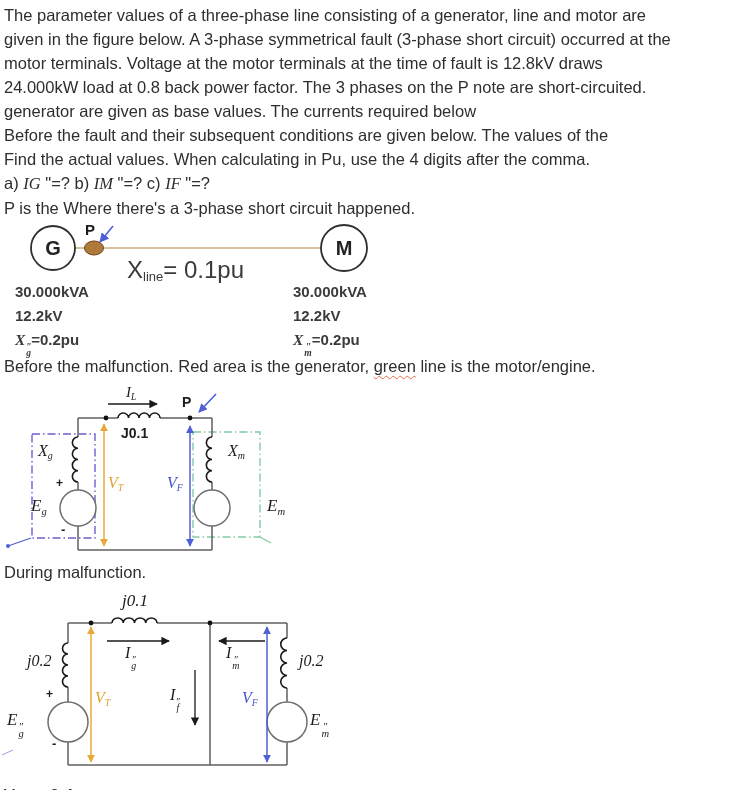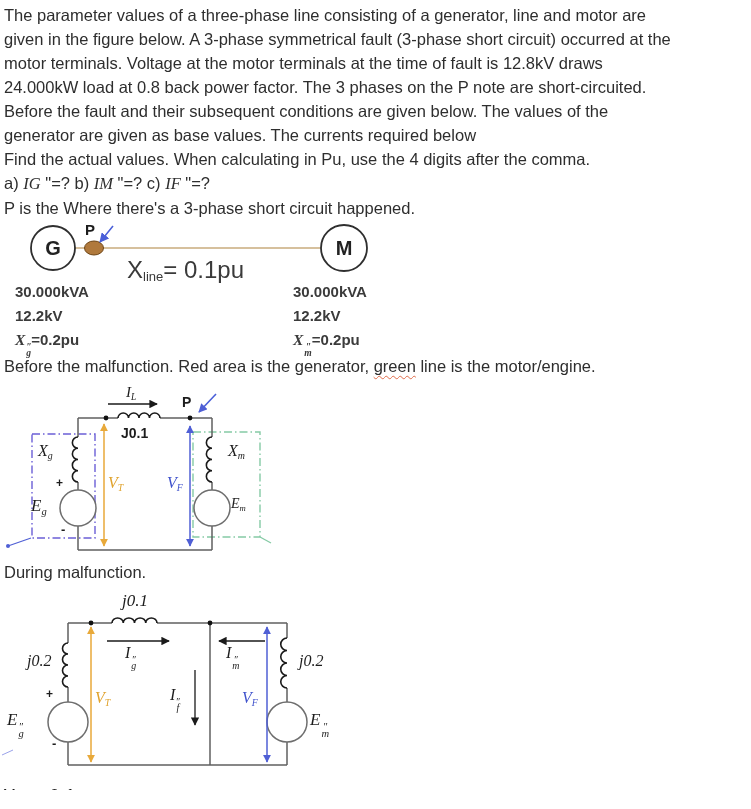--- a/index.html
+++ b/index.html
@@ -60,22 +60,22 @@
 </head>
 <body>
 
 <div id="page">
 
   <div id="problem-text">
     <div class="pline-txt">The parameter values of a three-phase line consisting of a generator, line and motor are</div>
     <div class="pline-txt">given in the figure below. A 3-phase symmetrical fault (3-phase short circuit) occurred at the</div>
     <div class="pline-txt">motor terminals. Voltage at the motor terminals at the time of fault is 12.8kV draws</div>
     <div class="pline-txt">24.000kW load at 0.8 back power factor. The 3 phases on the P note are short-circuited.</div>
+    <div class="pline-txt">generator are given as base values. The currents required below</div>
     <div class="pline-txt">Before the fault and their subsequent conditions are given below. The values of the</div>
-    <div class="pline-txt">generator are given as base values. The currents required below</div>
     <div class="pline-txt">Find the actual values. When calculating in Pu, use the 4 digits after the comma.</div>
     <div class="pline-txt">
       <span>a) </span><span class="mathvar">IG</span><span> "=? b) </span><span class="mathvar">IM</span><span> "=? c) </span><span class="mathvar">IF</span><span> "=?</span>
     </div>
     <div class="pline-txt">P is the Where there's a 3-phase short circuit happened.</div>
   </div>
 
   <div class="abs" id="diagram1" style="left:0;top:218px;width:420px;height:140px;">
     <svg width="420" height="140" viewBox="0 0 420 140">
       <defs>
@@ -155,21 +155,21 @@
     <div class="lab" style="left:126px;top:0;font-size:15px;"><span>I</span><sub>L</sub></div>
     <div class="lab sans" style="left:121px;top:41px;font-size:14px;">J0.1</div>
     <div class="lab sans" style="left:182px;top:10px;font-size:14px;">P</div>
     <div class="lab" style="left:38px;top:58px;"><span>X</span><sub>g</sub></div>
     <div class="lab" style="left:31px;top:112px;font-size:17px;"><span>E</span><sub>g</sub></div>
     <div class="lab sans" style="left:56px;top:92px;font-size:12px;">+</div>
     <div class="lab sans" style="left:61px;top:138px;font-size:13px;">-</div>
     <div class="lab orange" style="left:108px;top:90px;"><span>V</span><sub>T</sub></div>
     <div class="lab blue" style="left:167px;top:90px;"><span>V</span><sub>F</sub></div>
     <div class="lab" style="left:228px;top:58px;"><span>X</span><sub>m</sub></div>
-    <div class="lab" style="left:231px;top:112px;font-size:14px;"><span>E</span><sub>m</sub></div>
+    <div class="lab" style="left:231px;top:112px;font-size:17px;padding-left:36px;"><span>E</span><sub>m</sub></div>
   </div>
 
   <div class="caption" style="top:563px;">During malfunction.</div>
 
   <div class="abs" id="during-circuit" style="left:0;top:585px;width:360px;height:195px;">
     <svg width="360" height="195" viewBox="0 0 360 195">
       <defs>
         <marker id="ark-d" viewBox="0 0 10 10" refX="9" refY="5" markerWidth="6.5" markerHeight="6.5" orient="auto-start-reverse">
           <path d="M0,0 L10,5 L0,10 z" fill="#1a1a1a"></path>
         </marker>

